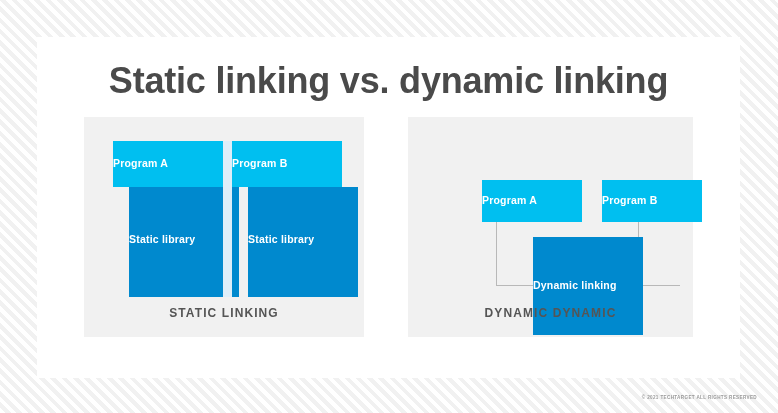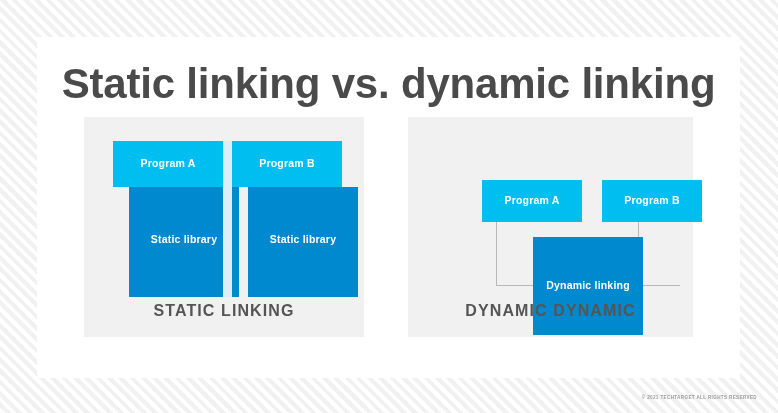--- a/index.html
+++ b/index.html
@@ -38,21 +38,21 @@
     background: #ffffff;
   }
 
   
   #title {
     position: absolute;
     left: 0;
     top: 23px;
     width: 703px;
     text-align: center;
-    font-size: 42px;
+    font-size: 36px;
     font-weight: bold;
     color: #4a4a4a;
     letter-spacing: -0.2px;
     white-space: nowrap;
   }
 
   
   .panel {
     position: absolute;
     background: #f1f1f1;
@@ -69,21 +69,21 @@
     width: 285px;
     height: 220px;
   }
 
   .panel-caption {
     position: absolute;
     left: 0;
     bottom: 17px;
     width: 100%;
     text-align: center;
-    font-size: 16px;
+    font-size: 12px;
     font-weight: bold;
     letter-spacing: 1.1px;
     color: #555555;
     white-space: nowrap;
   }
 
   
   .static-stack {
     position: absolute;
     top: 24px;
@@ -116,21 +116,20 @@
     top: 46px;
     width: 100%;
     height: 110px;
     background: #0089ce;
   }
 
   .cell-label {
     position: absolute;
     left: 0;
     width: 100%;
-    text-align: center;
     color: #ffffff;
     font-size: 10.5px;
     font-weight: bold;
     letter-spacing: 0.2px;
     white-space: nowrap;
   }
   .prog-cell .cell-label { top: 16px; }
   .lib-cell .cell-label { top: 46px; }
 
   

